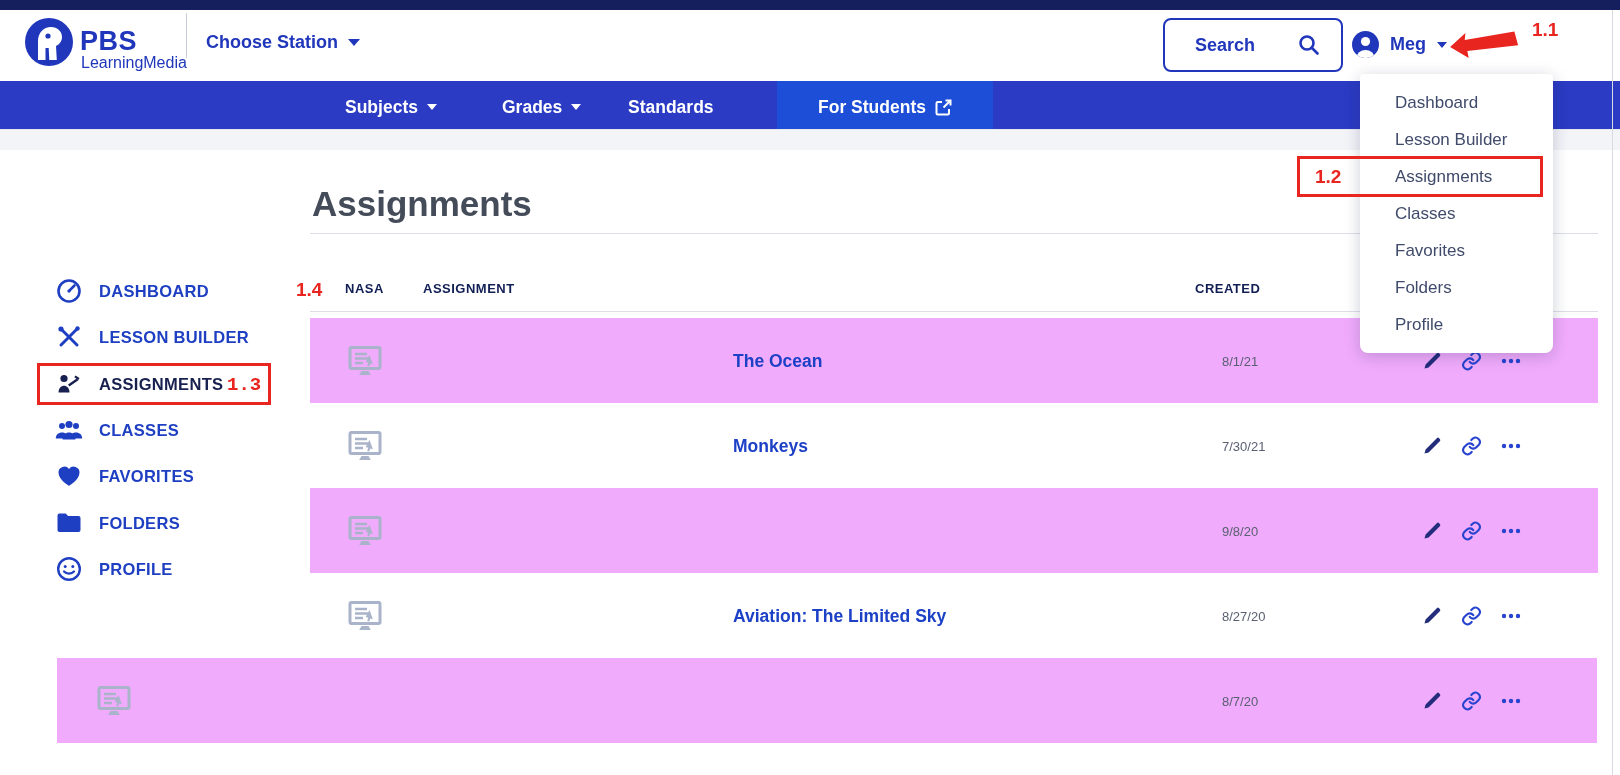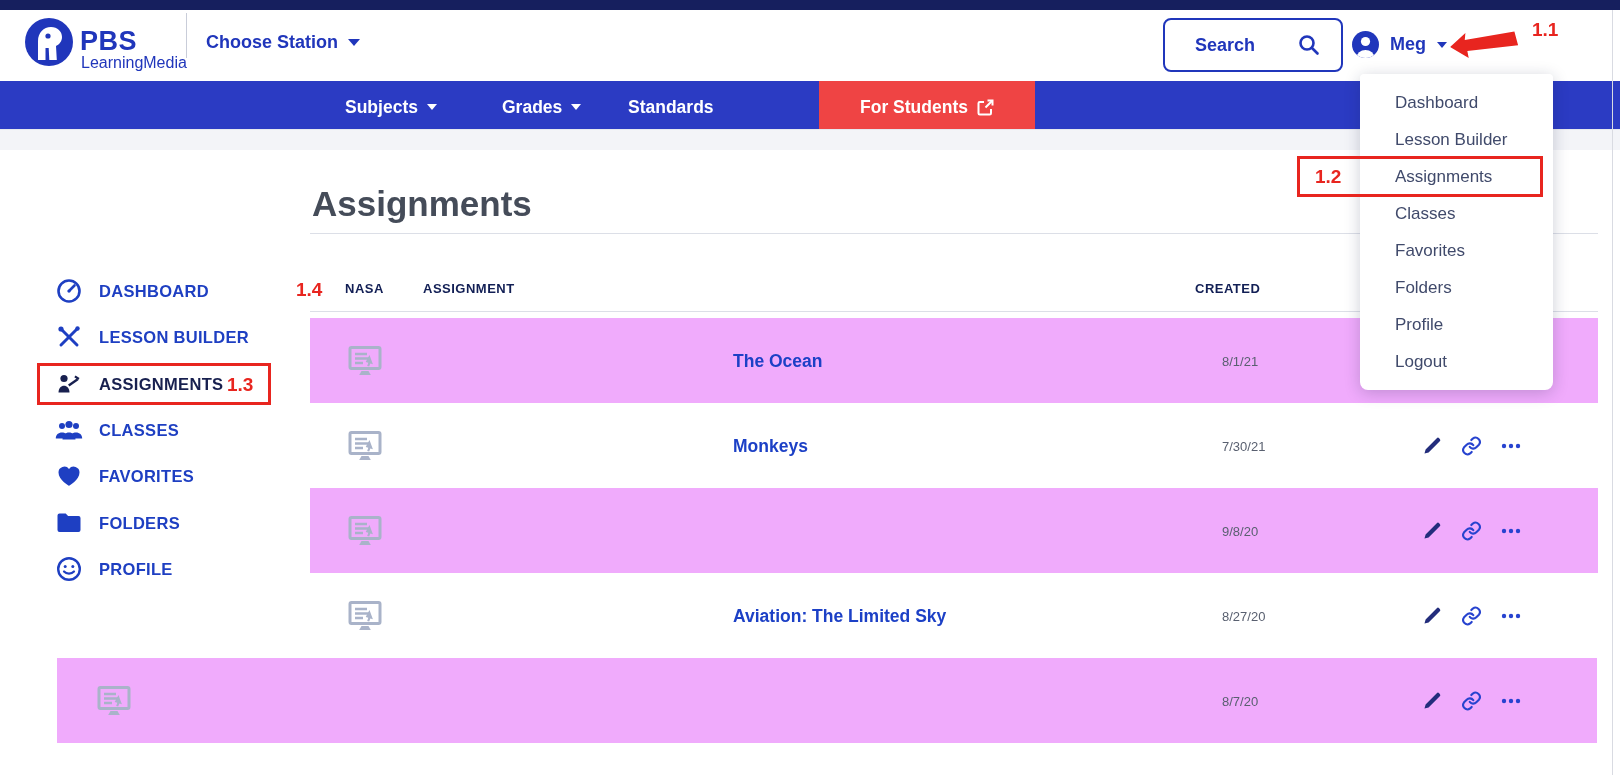--- a/index.html
+++ b/index.html
@@ -19,21 +19,21 @@
   .caret.sm { border-left-width:5px; border-right-width:5px; border-top-width:6px; }
   .searchbox{ left:1163px; top:18px; width:180px; height:54px; border:2px solid #2036bb; border-radius:8px; display:flex; align-items:center; justify-content:space-between; padding:0 20px 0 30px; color:#2036bb; cursor:pointer; }
   .searchbox .lbl { font-size:18px; font-weight:bold; }
   .userbtn  { left:1352px; top:31px; display:flex; align-items:center; gap:11px; color:#2036bb; cursor:pointer; }
   .userbtn .uname { font-size:18px; font-weight:bold; }
 
   
   .navbar { left:0; top:81px; width:1620px; height:48px; background:#2b3bc3; }
   .nav-item { position:absolute; top:0; height:52px; display:flex; align-items:center; gap:9px; color:#fff; font-size:17.5px; font-weight:bold; cursor:pointer; }
   .nav-sub { left:345px; } .nav-gra { left:502px; } .nav-std { left:628px; }
-  .nav-tab { left:777px; width:216px; background:#ef4444; justify-content:center;margin-left:42px; }
+  .nav-tab { left:777px; width:216px; background:#1d4ed8; justify-content:center; }
   .understrip { left:0; top:129px; width:1620px; height:21px; background:#f3f4f8; border-top:1px solid #e6e8ee; }
   .scroll-line { left:1612px; top:10px; width:0; height:765px; border-left:1px solid #d9dbe2; }
 
   
   .side-item { position:absolute; left:55px; width:250px; height:32px; display:flex; align-items:center; gap:16px; color:#1e3fc2; cursor:pointer; }
   .side-item .s-lbl { font-size:16.5px; font-weight:bold; letter-spacing:.3px; white-space:nowrap; }
   .side-item.sel { color:#18204f; }
   .side-icon { width:28px; display:flex; justify-content:center; }
 
   
@@ -61,21 +61,21 @@
 
   
   .menu { left:1360px; top:74px; width:193px; background:#fff; border-radius:4px 4px 8px 8px; box-shadow:0 3px 16px rgba(25,30,70,.22); z-index:50; padding:10px 0; }
   .menu-item { height:37px; display:flex; align-items:center; padding-left:35px; font-size:17px; color:#404a6b; cursor:pointer; }
 
   
   .ann { z-index:60; }
   .ann-lbl { font-size:19px; font-weight:bold; color:#e8251f; }
   .ann-box { border:3px solid #e8251f; background:transparent; }
   .box-13 { left:37px; top:363px; width:234px; height:42px; }
-  .lbl-13 { left:227px; top:374px; }
+  .lbl-13 { left:227px; top:374px;font-family:Liberation Mono, monospace; }
   .box-12 { left:1297px; top:156px; width:246px; height:41px; }
   .lbl-12 { left:1315px; top:166px; }
   .lbl-14 { left:296px; top:279px; }
   .lbl-11 { left:1532px; top:19px; }
   .arrow-11 { left:1450px; top:29px; line-height:0; transform:rotate(-3deg); }
 </style>
 </head>
 <body>
 
 <div class="abs topstrip"></div>
@@ -365,21 +365,20 @@
 </div>
 
 <div class="abs menu">
   <div class="menu-item">Dashboard</div>
   <div class="menu-item">Lesson Builder</div>
   <div class="menu-item">Assignments</div>
   <div class="menu-item">Classes</div>
   <div class="menu-item">Favorites</div>
   <div class="menu-item">Folders</div>
   <div class="menu-item">Profile</div>
-  <div class="menu-item">Logout</div>
 </div>
 
 <span class="abs ann arrow-11">
   <svg width="72" height="30" viewBox="0 0 72 30">
     <polygon points="0,16 16,3 15,10 65,4 68,18 17,21 18,28" fill="#e8251f"></polygon>
   </svg>
 </span>
 <span class="abs ann ann-lbl lbl-11">1.1</span>
 
 <div class="abs ann ann-box box-12"></div>

